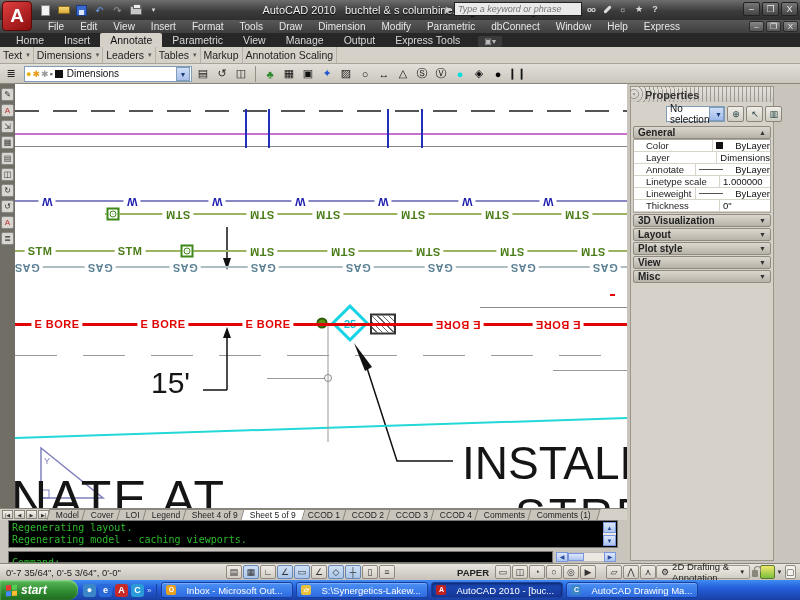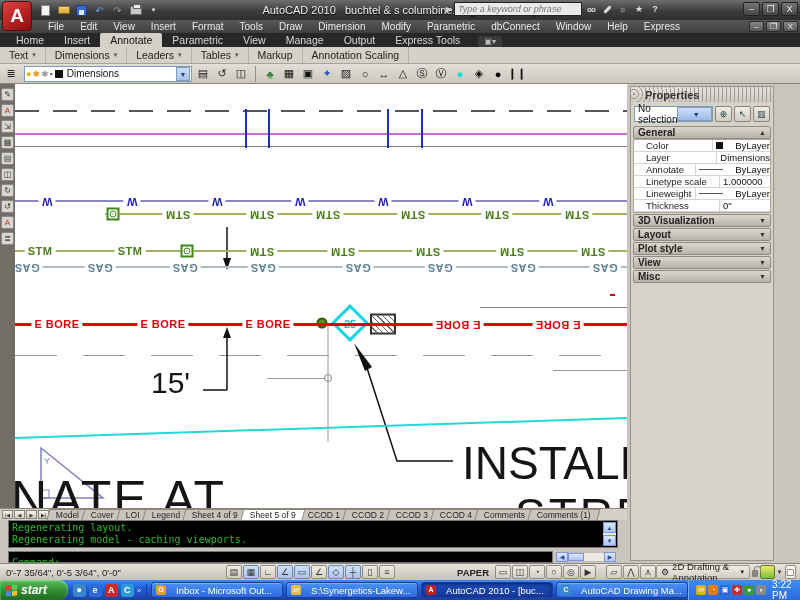--- a/index.html
+++ b/index.html
@@ -43,21 +43,21 @@
   .menu-item { color:#e8e8e8; font-size:10px; padding:0 8px; line-height:13px; }
 
   
   .ribbontabs { left:0; top:33px; width:800px; height:14px; background:#272727; display:flex; align-items:flex-end; }
   .rtab { color:#d8d8d8; font-size:10.5px; padding:1px 10px; line-height:12px; }
   .rtab.active { background:#d5d1c8; color:#111; border-radius:2px 2px 0 0; }
   .rtab-extra { color:#bbb; font-size:8px; margin-left:8px; background:#3a3a3a; padding:1px 6px; border-radius:2px; }
 
   
   .ribbonpanels { left:0; top:47px; width:800px; height:17px; background:#d5d1c8; border-bottom:1px solid #a8a49a; display:flex; align-items:center; }
-  .rpanel { font-size:10.5px; color:#222; padding:0 9px; line-height:16px; border-right:1px solid #b5b1a7; display:flex; align-items:center; gap:4px; }
+  .rpanel { font-size:10.5px; color:#222; padding:0 3px; line-height:16px; border-right:1px solid #b5b1a7; display:flex; align-items:center; gap:4px; }
   .rpanel .fly { font-size:7px; color:#555; }
 
   
   .toolbarrow { left:0; top:64px; width:800px; height:20px; background:linear-gradient(#e2dfd8,#cbc7be); border-bottom:1px solid #8a867c; display:flex; align-items:center; gap:2px; }
   .tbtn { width:18px; height:17px; display:flex; align-items:center; justify-content:center; font-size:11px; color:#222; border:1px solid transparent; border-radius:2px; }
   .layercombo { display:flex; align-items:center; height:16px; background:#fff; border:1px solid #7f9db9; width:168px; margin-left:2px; padding:0 1px; gap:2px; }
   .layercombo .lc-ic { font-size:9px; line-height:14px; }
   .lc-swatch { width:8px; height:8px; background:#111; display:inline-block; }
   .lc-text { font-size:10px; color:#111; flex:1; padding-left:2px; }
   .lc-drop { width:14px; height:14px; background:linear-gradient(#cfdef7,#a8c0ea); border:1px solid #7f9db9; color:#1a3a7a; font-size:7px; text-align:center; line-height:13px; }
@@ -82,21 +82,21 @@
   .diamond span { position:absolute; left:0; top:0; width:21px; height:21px; transform:rotate(-45deg); color:#14c2d2; font-weight:bold; font-size:11px; display:flex; align-items:center; justify-content:center; }
   .greendot { position:absolute; width:11px; height:11px; border-radius:50%; background:#5a8f12; border:2px solid #2e5c06; transform:translate(-50%,-50%); }
   .hatchbox { position:absolute; width:26px; height:21px; border:2px solid #333; background:
     repeating-linear-gradient(45deg, #fff 0 3px, #666 3px 4px); transform:translate(-50%,-50%); }
 
   
   .rightregion { left:627px; top:84px; width:173px; height:479px; background:#c9c5bc; }
   .props { position:absolute; left:3px; top:2px; width:144px; height:475px; background:#d6d2ca; border:1px solid #9a968c; }
   .props-title { height:15px; display:flex; align-items:center; padding-left:8px; font-size:11px; font-weight:bold; color:#333;
     background:repeating-radial-gradient(circle at 3px 7px, #999 0 .8px, transparent 1px 4px), linear-gradient(#e6e2da,#cfcbc2); }
-  .props-top { display:flex; align-items:center; gap:2px; padding:4px 3px 3px 3px; }
+  .props-top { display:flex; align-items:center; gap:2px; padding:4px 3px 3px 3px;margin-left:32px; }
   .noselect { flex:1; height:16px; background:#fff; border:1px solid #7f9db9; display:flex; align-items:center; }
   .noselect span { flex:1; font-size:10px; padding-left:3px; color:#111; }
   .noselect .dd { width:15px; height:14px; background:linear-gradient(#cfdef7,#9db9ea); border:1px solid #7f9db9; font-size:7px; color:#1a3a7a; text-align:center; line-height:13px; }
   .pbtn { width:17px; height:16px; background:linear-gradient(#f0ede6,#cfccc3); border:1px solid #8a867c; border-radius:2px; font-size:9px; text-align:center; line-height:14px; color:#244; }
   .sect { height:13px; margin:1px 2px 0 2px; background:linear-gradient(#dcd8d0,#b6b2a8); border:1px solid #8f8b81; border-radius:2px;
     display:flex; align-items:center; font-size:10px; font-weight:bold; color:#222; padding:0 4px; }
   .sect .arr { margin-left:auto; font-size:7px; color:#333; }
   .prop-grid { margin:0 2px; background:#fff; border:1px solid #aaa69c; }
   .prop-row { display:flex; height:12px; border-bottom:1px solid #d8d4cc; font-size:9.5px; }
   .prop-row .pl { width:86px; padding-left:12px; color:#222; border-right:1px solid #d8d4cc; line-height:12px; white-space:nowrap; }
@@ -605,26 +605,15 @@
         </span>
         <span class="twin active">
           <span class="twicon" style="background: rgb(192, 32, 32);">A</span>
           <span>AutoCAD 2010 - [buc...</span>
         </span>
         <span class="twin">
           <span class="twicon" style="background: rgb(58, 134, 200);">C</span>
           <span>AutoCAD Drawing Ma...</span>
         </span>
       </div>
-    <div class="tray">
-      <span style="display:flex;gap:2px;">
-          <span class="trayic" style="background: rgb(216, 176, 32);">✉</span>
-          <span class="trayic" style="background: rgb(232, 122, 16);">◔</span>
-          <span class="trayic" style="background: rgb(42, 106, 216);">▣</span>
-          <span class="trayic" style="background: rgb(192, 48, 48);">✚</span>
-          <span class="trayic" style="background: rgb(58, 154, 58);">●</span>
-          <span class="trayic" style="background: rgb(138, 138, 138);">◗</span>
-        </span>
-      <span class="traytime">3:22 PM</span>
-    </div>
   </div>
 
 </div>
 
 </body></html>

